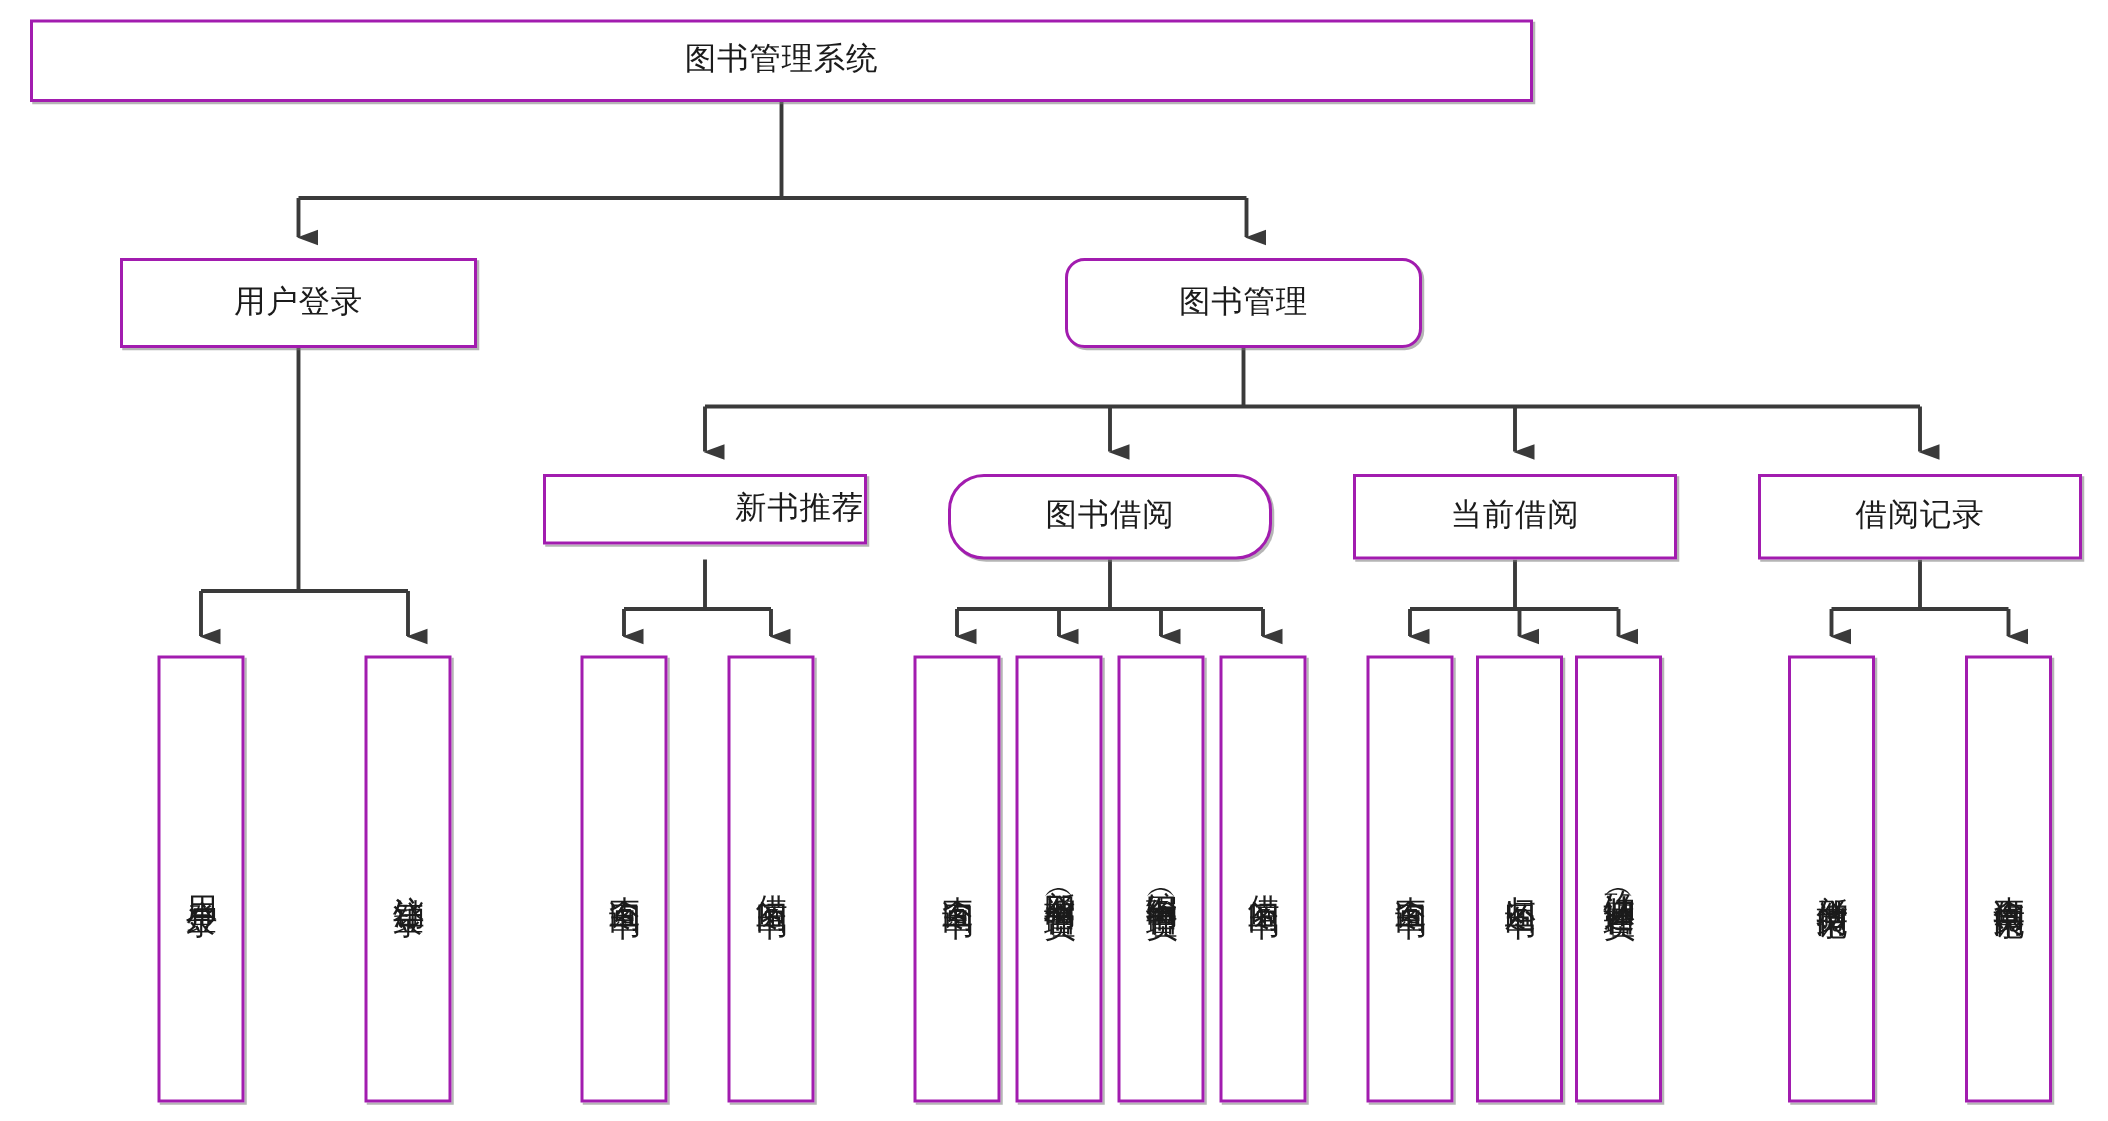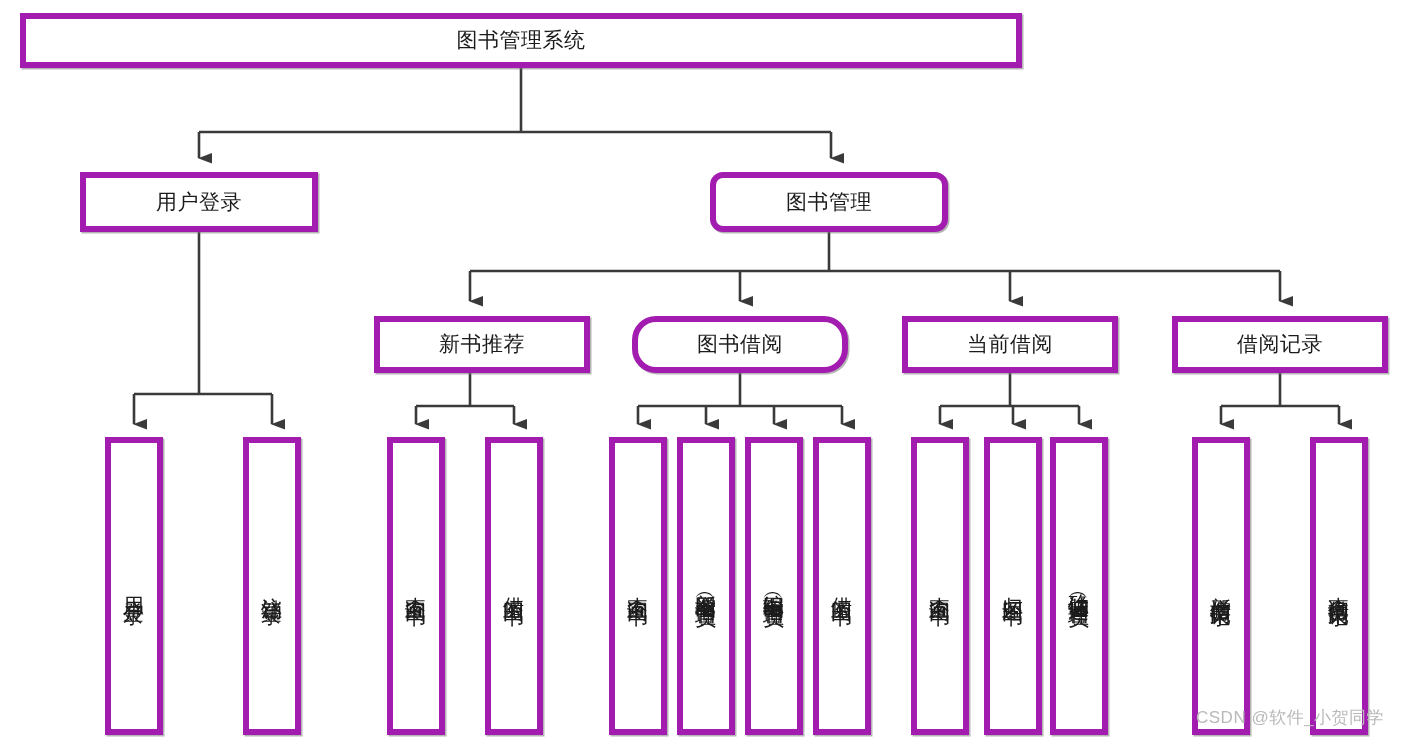--- a/index.html
+++ b/index.html
@@ -21,21 +21,21 @@
     position: absolute;
     left: 0;
     top: 0;
     width: 1405px;
     height: 747px;
   }
   .node {
     position: absolute;
     box-sizing: border-box;
     background: #ffffff;
-    border: 6px solid #a21caf;
+    border: 2px solid #a21caf;
     box-shadow: 1.5px 1.5px 0 0 rgba(120,120,120,0.55);
     display: flex;
     align-items: center;
     justify-content: center;
     color: #1b1b1b;
   }
   .node-label {
     display: block;
     text-align: center;
     line-height: 1.06;
@@ -130,21 +130,21 @@
     <span class="node-label">图书管理系统</span>
   </div>
 
   <div class="node h-node" style="left:80px; top:172px; width:238px; height:60px;">
     <span class="node-label">用户登录</span>
   </div>
   <div class="node h-node" style="left:710px; top:172px; width:238px; height:60px;border-radius:13px;">
     <span class="node-label">图书管理</span>
   </div>
 
-  <div class="node h-node" style="left:374px; top:316px; width:216px; height:57px;">
+  <div class="node h-node" style="left:362px; top:316px; width:216px; height:47px;justify-content:flex-end;">
     <span class="node-label">新书推荐</span>
   </div>
   <div class="node h-node" style="left:632px; top:316px; width:216px; height:57px;border-radius:24px;">
     <span class="node-label">图书借阅</span>
   </div>
   <div class="node h-node" style="left:1172px; top:316px; width:216px; height:57px;">
     <span class="node-label">借阅记录</span>
   </div>
   <div class="node h-node" style="left:902px; top:316px; width:216px; height:57px;">
     <span class="node-label">当前借阅</span>
@@ -187,15 +187,14 @@
     <span class="node-label">确认归还（管理员）</span>
   </div>
 
   <div class="node v-node v-tall" style="left:1192px; top:437px; width:58px; height:298px;">
     <span class="node-label">新增借阅记录</span>
   </div>
   <div class="node v-node v-tall" style="left:1310px; top:437px; width:58px; height:298px;">
     <span class="node-label">查询借阅记录</span>
   </div>
 
-  <div class="watermark" style="left:1196px; top:717px; transform: translateY(-50%);">CSDN @软件_小贺同学</div>
 
 </div>
 
 </body></html>

